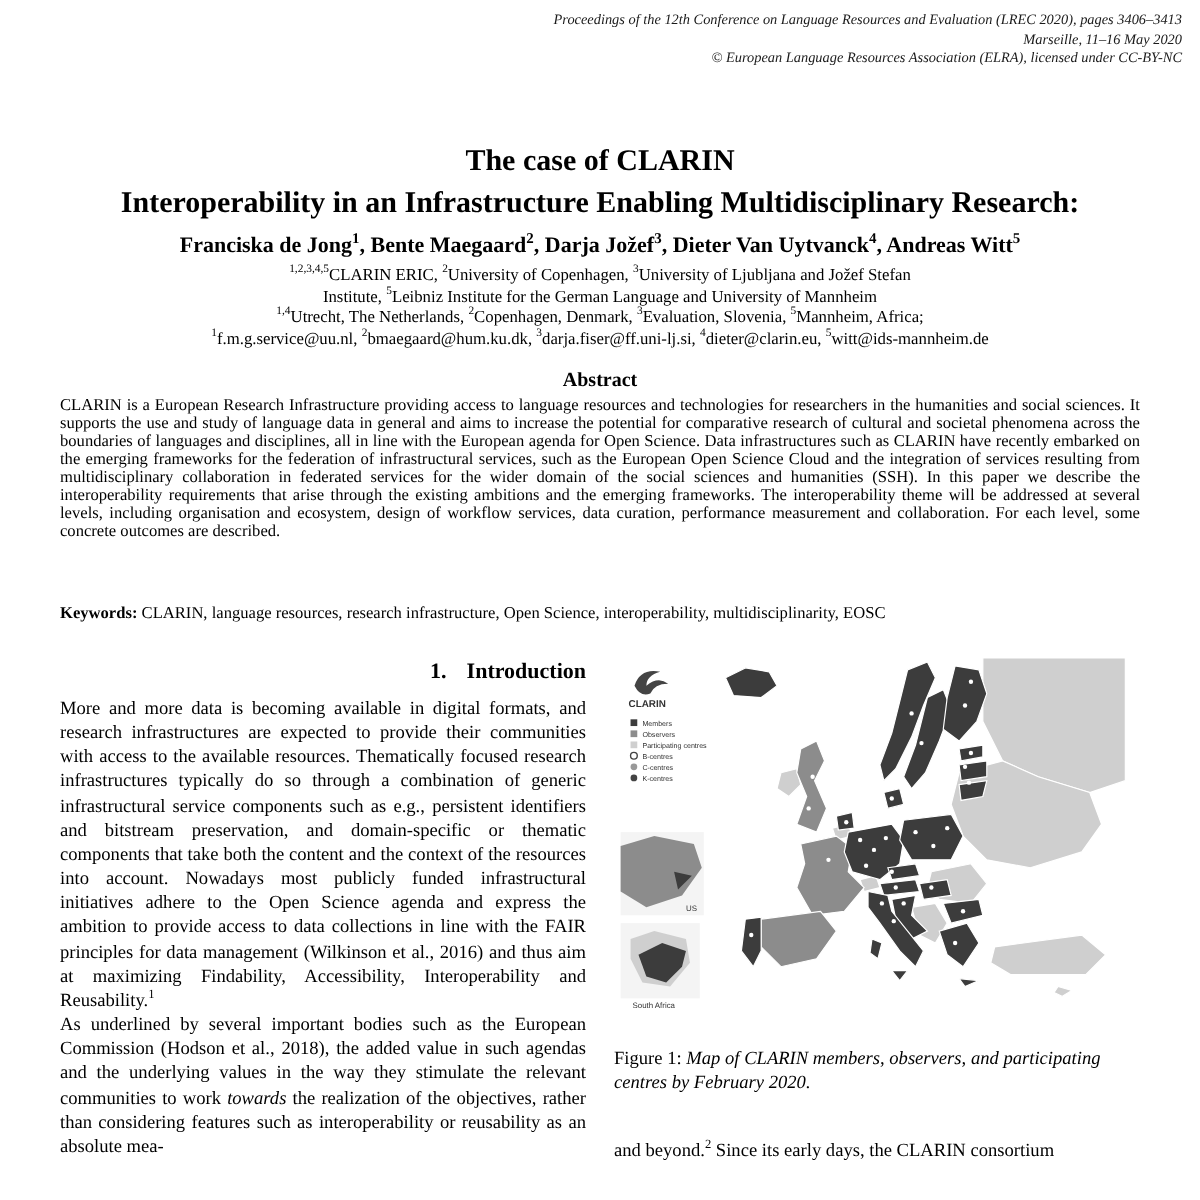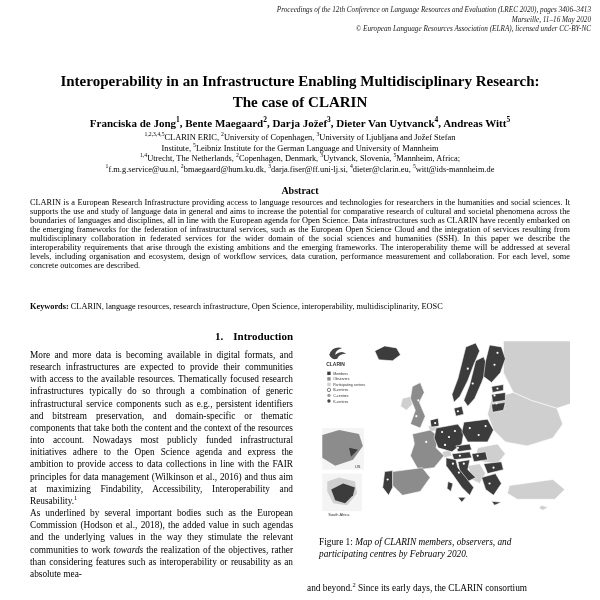--- a/index.html
+++ b/index.html
@@ -29,47 +29,47 @@
   .keywords{position:absolute;top:302px;left:30px;right:30px;
     font-size:8.3px;line-height:10.5px;text-align:justify;}
 
   .cols{position:absolute;top:327px;left:30px;right:30px;height:273px;overflow:hidden;
     display:flex;gap:14px;}
   .col{width:263px;flex:0 0 263px;}
   .sec-head{text-align:right;font-weight:bold;font-size:11px;margin:3px 0 7px 0;}
   .sec-head .sec-no{margin-right:10px;}
   .body-par{font-size:9.3px;line-height:12.15px;text-align:justify;margin:0;}
 
-  .figure{margin:12px;}
+  .figure{margin:0;}
   .map-wrap{width:258px;height:190px;}
   .fig-caption{font-size:9.3px;line-height:12px;margin:7px 0 0 0;text-align:left;}
   .continuation{margin-top:22px;}
 </style>
 </head>
 <body>
 
 <div class="page">
 
   <div class="pdf-header">
     <div>Proceedings of the 12th Conference on Language Resources and Evaluation (LREC 2020), pages 3406–3413</div>
     <div>Marseille, 11–16 May 2020</div>
     <div>© European Language Resources Association (ELRA), licensed under CC-BY-NC</div>
   </div>
 
   <div class="title">
+    <div>The case of CLARIN</div>
     <div>Interoperability in an Infrastructure Enabling Multidisciplinary Research:</div>
-    <div>The case of CLARIN</div>
   </div>
 
   <div class="authors"><span>Franciska de Jong</span><sup>1</sup><span>, Bente Maegaard</span><sup>2</sup><span>, Darja Jožef</span><sup>3</sup><span>, Dieter Van Uytvanck</span><sup>4</sup><span>, Andreas Witt</span><sup>5</sup></div>
 
   <div class="affils">
     <div><sup>1,2,3,4,5</sup><span>CLARIN ERIC, </span><sup>2</sup><span>University of Copenhagen, </span><sup>3</sup><span>University of Ljubljana and Jožef Stefan</span></div>
     <div><span>Institute, </span><sup>5</sup><span>Leibniz Institute for the German Language and University of Mannheim</span></div>
-    <div><sup>1,4</sup><span>Utrecht, The Netherlands, </span><sup>2</sup><span>Copenhagen, Denmark, </span><sup>3</sup><span>Uytvanck, Slovenia, </span><sup>5</sup><span>Mannheim, Africa;</span></div>
+    <div><sup>1,4</sup><span>Utrecht, The Netherlands, </span><sup>2</sup><span>Copenhagen, Denmark, </span><sup>3</sup><span>Evaluation, Slovenia, </span><sup>5</sup><span>Mannheim, Africa;</span></div>
     <div><sup>1</sup><span>f.m.g.service@uu.nl, </span><sup>2</sup><span>bmaegaard@hum.ku.dk, </span><sup>3</sup><span>darja.fiser@ff.uni-lj.si, </span><sup>4</sup><span>dieter@clarin.eu, </span><sup>5</sup><span>witt@ids-mannheim.de</span></div>
   </div>
 
   <div class="abstract-head">Abstract</div>
   <div class="abstract">CLARIN is a European Research Infrastructure providing access to language resources and technologies for researchers in the humanities and social sciences. It supports the use and study of language data in general and aims to increase the potential for comparative research of cultural and societal phenomena across the boundaries of languages and disciplines, all in line with the European agenda for Open Science. Data infrastructures such as CLARIN have recently embarked on the emerging frameworks for the federation of infrastructural services, such as the European Open Science Cloud and the integration of services resulting from multidisciplinary collaboration in federated services for the wider domain of the social sciences and humanities (SSH). In this paper we describe the interoperability requirements that arise through the existing ambitions and the emerging frameworks. The interoperability theme will be addressed at several levels, including organisation and ecosystem, design of workflow services, data curation, performance measurement and collaboration. For each level, some concrete outcomes are described.</div>
   <div class="keywords"><b>Keywords: </b><span>CLARIN, language resources, research infrastructure, Open Science, interoperability, multidisciplinarity, EOSC</span></div>
 
   <div class="cols">
 
     <div class="col">

